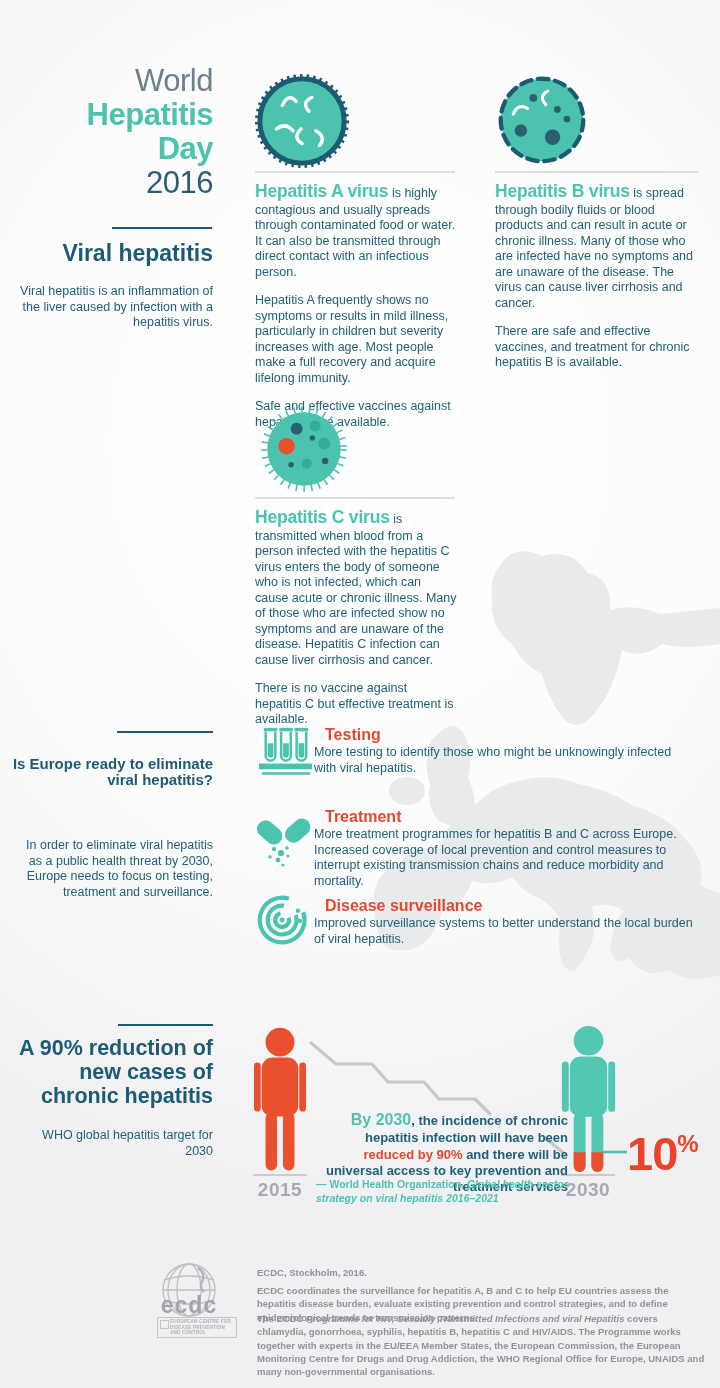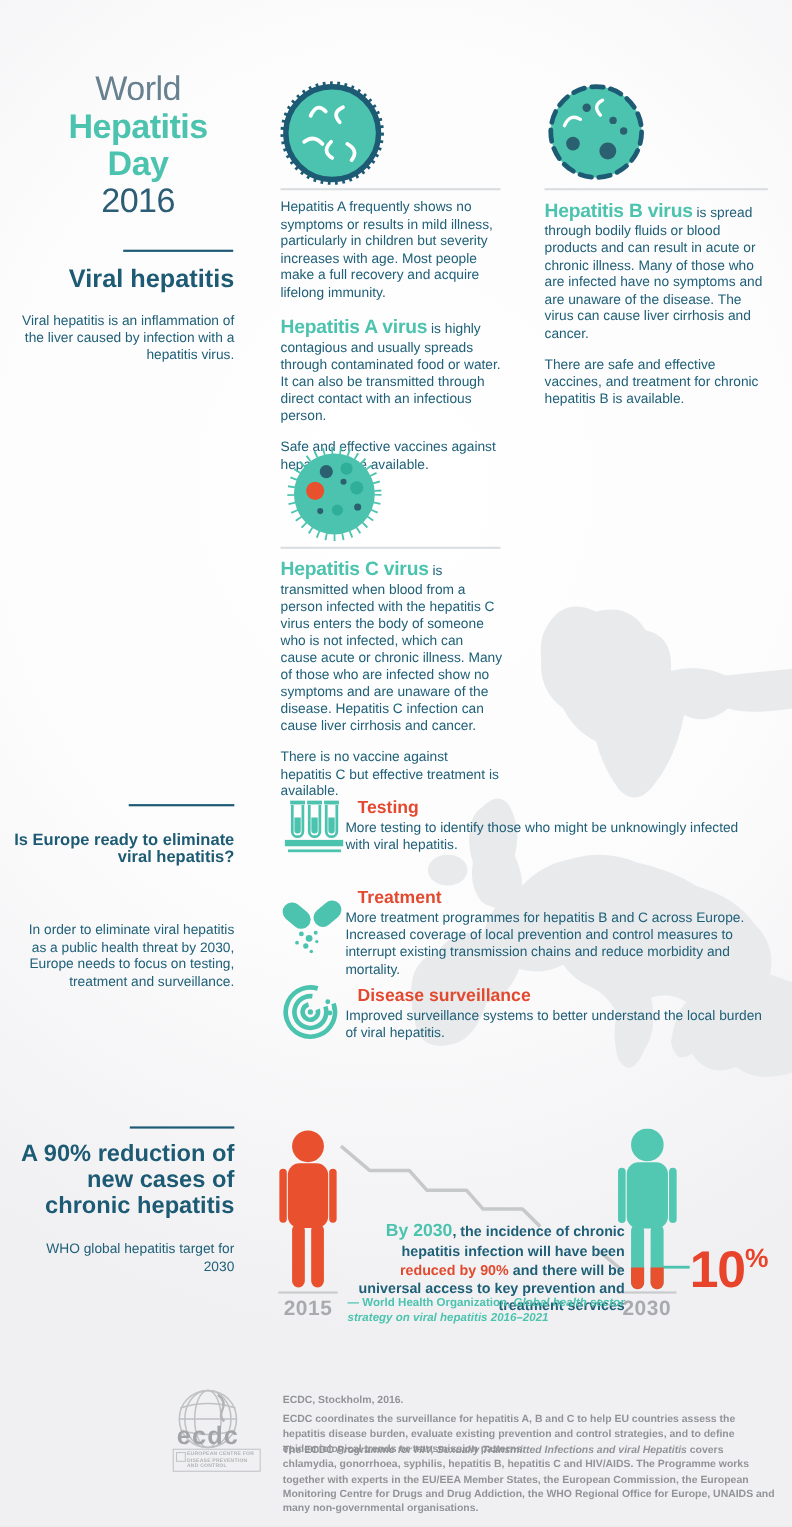--- a/index.html
+++ b/index.html
@@ -10,21 +10,21 @@
     background: radial-gradient(95% 55% at 50% 32%, #ffffff 0%, #fcfcfd 55%, #f0f0f2 100%);
     color:#1f6078;
   }
   svg { display:block; }
   .abs { position:absolute; }
 
   
   .map { position:absolute; left:372px; top:548px; }
 
   
-  .title { position:absolute; left:0; top:64px; width:213px; text-align:center; line-height:34px; letter-spacing:-0.5px;margin-left:19px; }
+  .title { position:absolute; left:0; top:64px; width:213px; text-align:right; line-height:34px; letter-spacing:-0.5px; }
   .title .w1 { font-size:31px; color:#68818f; font-weight:400; }
   .title .w2, .title .w3 { font-size:31px; color:#4cc3ae; font-weight:700; }
   .title .yr { font-size:31px; color:#2c5d75; font-weight:400; }
   .rule-navy { position:absolute; height:2px; background:#1d5a74; }
   .left-head { position:absolute; left:0; width:213px; text-align:right; color:#1d5a74; font-weight:700; }
   .intro-head { top:240px; font-size:23px; }
   .left-body { position:absolute; left:20px; width:193px; text-align:right; font-size:12.5px; line-height:1.25; color:#1f6078; font-weight:400; }
   .s2-head { top:756px; font-size:15px; line-height:1.06; }
   .s3-head { top:1036px; font-size:21.5px; line-height:1.12; }
 
@@ -86,22 +86,22 @@
     <g fill="none" stroke="#ffffff" stroke-width="3.5" stroke-linecap="round">
       <path d="M-20,-16 q6,-13 14,-4"></path>
       <path d="M10,-24 q-11,5 -3,14"></path>
       <path d="M-26,8 q9,-7 17,2"></path>
       <path d="M-1,8 q-9,9 1,15"></path>
       <path d="M14,10 q11,6 4,15"></path>
     </g>
   </svg>
   <div class="col-rule" style="left:255px; top:171px; width:200px;"></div>
   <div class="virus-text" style="left:255px; top:181px;">
+    <p><span class="virus-name">Hepatitis A virus</span><span> is highly contagious and usually spreads through contaminated food or water. It can also be transmitted through direct contact with an infectious person.</span></p>
     <p>Hepatitis A frequently shows no symptoms or results in mild illness, particularly in children but severity increases with age. Most people make a full recovery and acquire lifelong immunity.</p>
-    <p><span class="virus-name">Hepatitis A virus</span><span> is highly contagious and usually spreads through contaminated food or water. It can also be transmitted through direct contact with an infectious person.</span></p>
     <p>Safe and effective vaccines against hepatitis A are available.</p>
   </div>
 
   <svg class="abs" style="left:494px; top:72px;" width="96" height="96" viewBox="-50 -50 100 100">
     <circle r="43" fill="#4cc3ae" stroke="#1d5a74" stroke-width="4.5" stroke-dasharray="11 7" stroke-linecap="round"></circle>
     <g fill="#2b6070">
       <circle cx="-9" cy="-23" r="4"></circle>
       <circle cx="16" cy="-11" r="3.5"></circle>
       <circle cx="-22" cy="11" r="6.5"></circle>
       <circle cx="11" cy="18" r="8"></circle>

